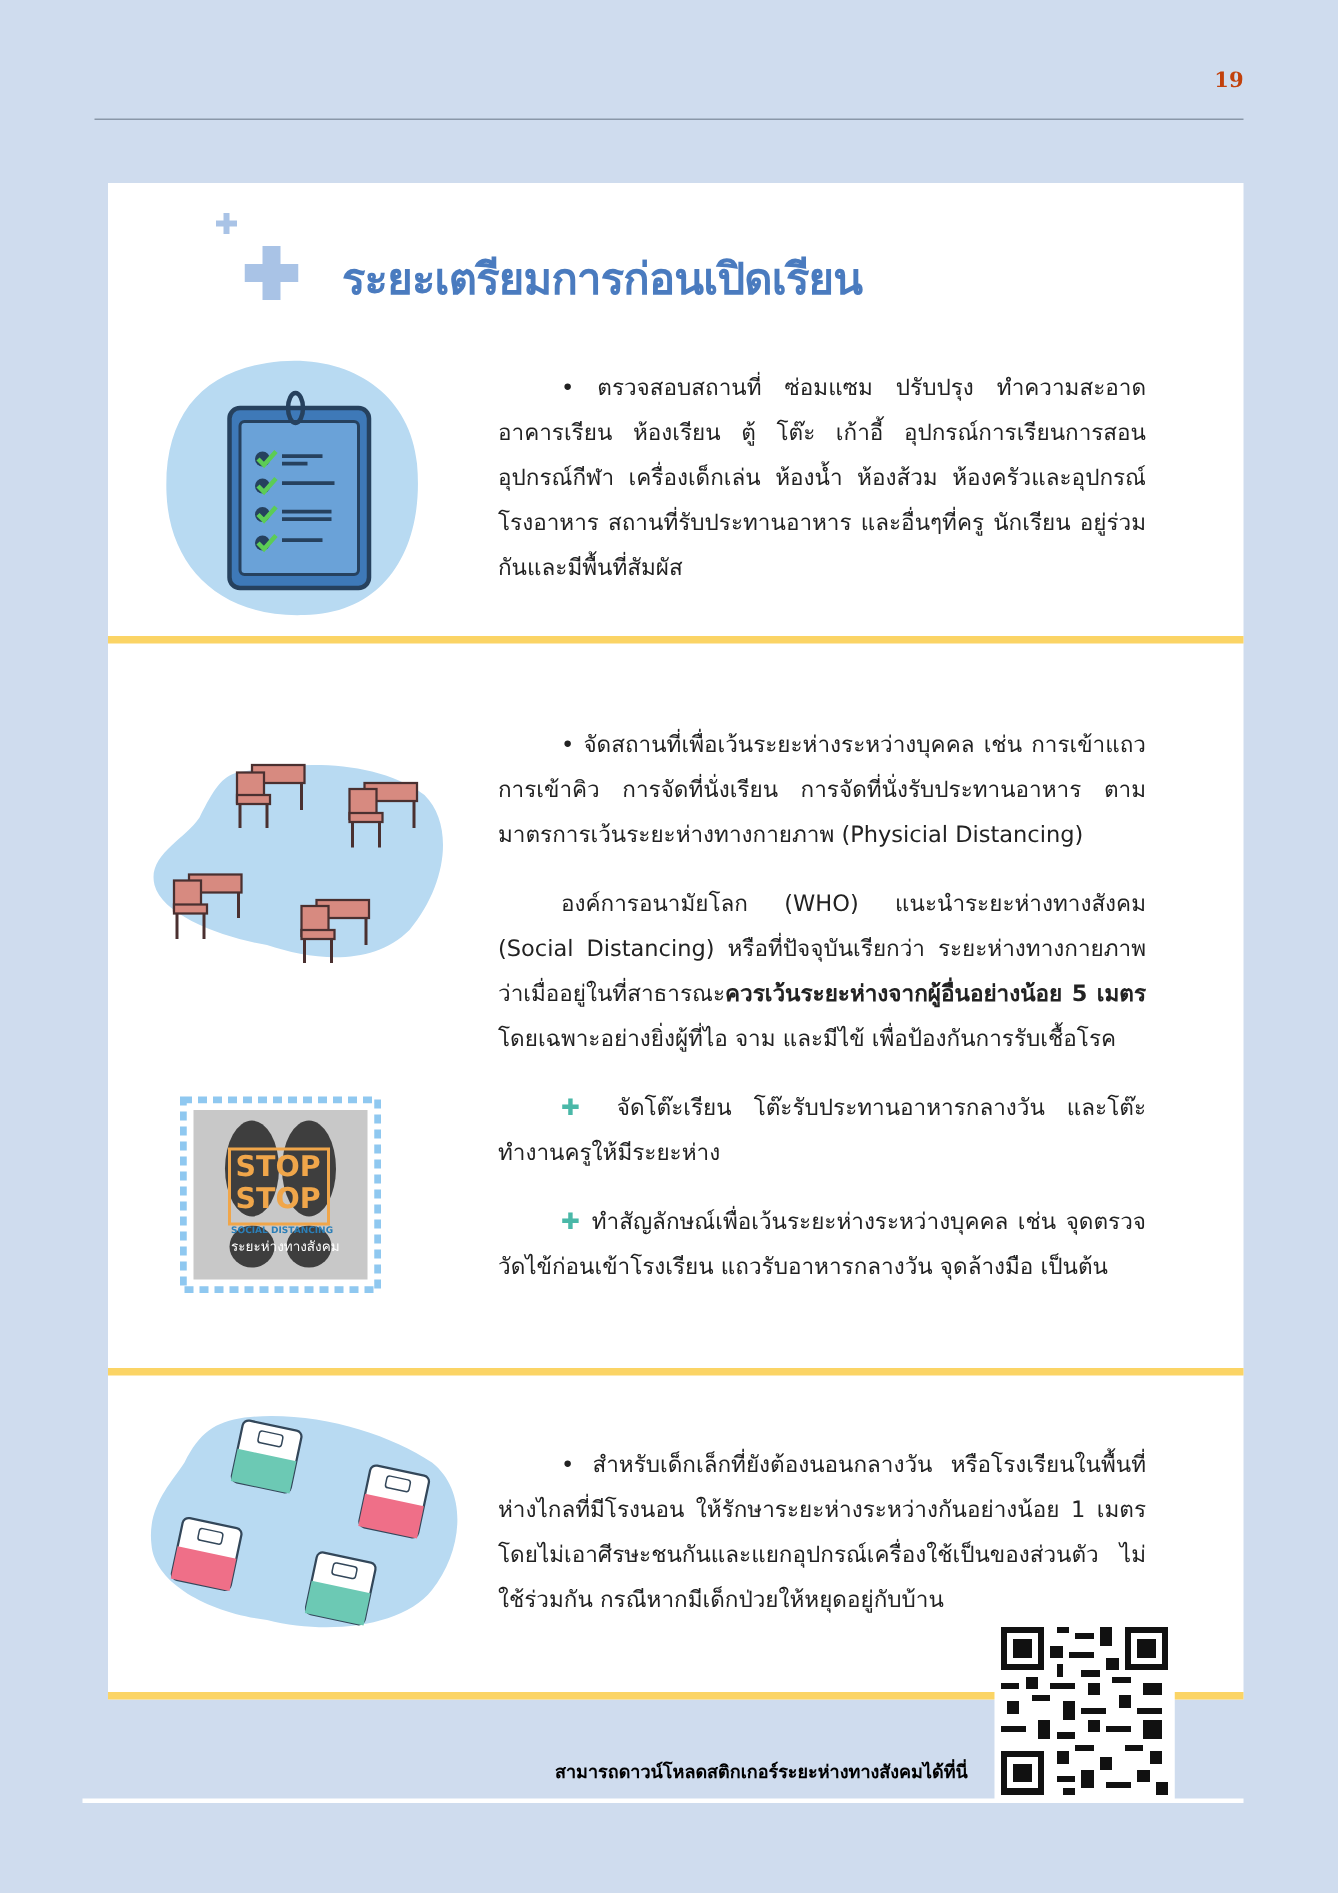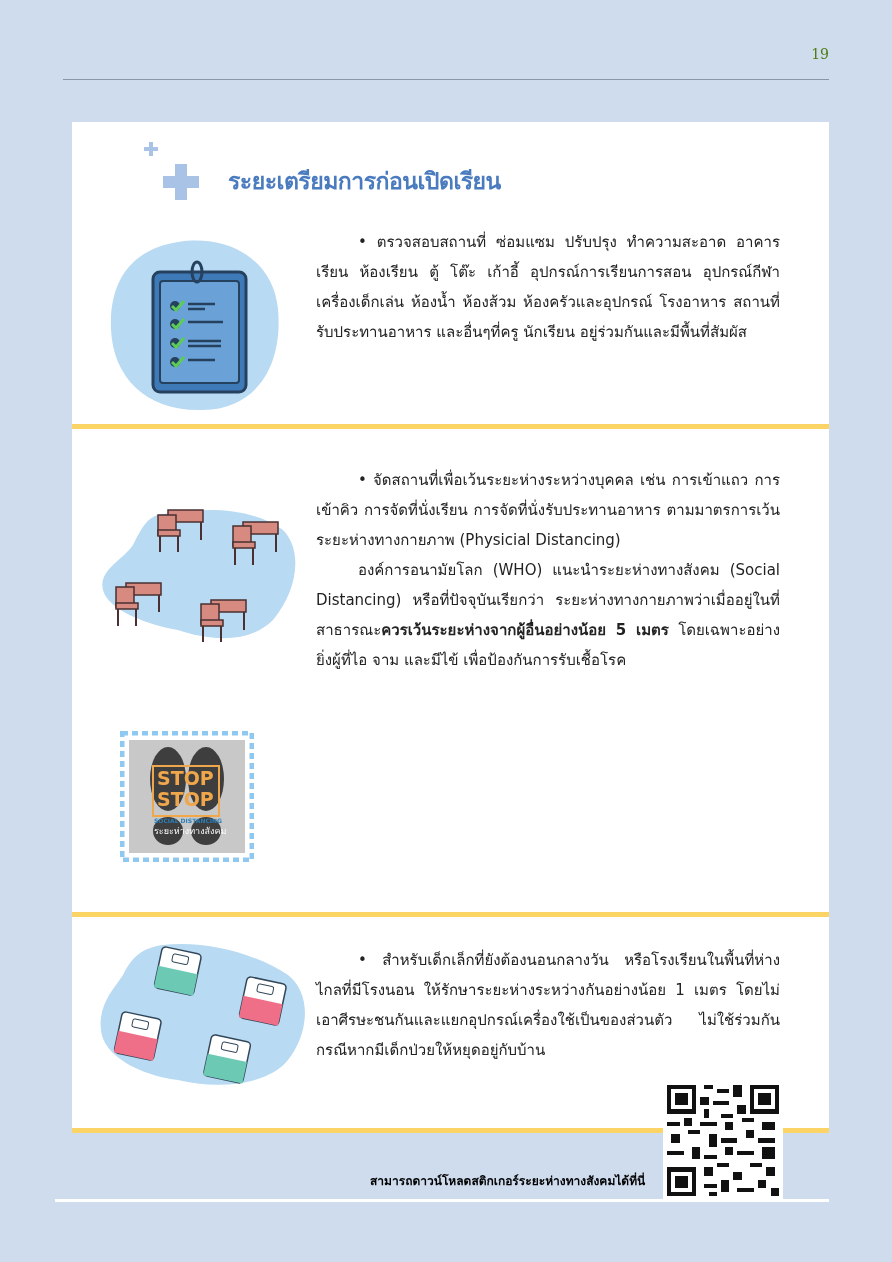--- a/index.html
+++ b/index.html
@@ -1,28 +1,28 @@
 <!DOCTYPE html>
 <html><head>
 <meta charset="utf-8">
 <style>
   html, body { margin:0; padding:0; }
   body {
     width:892px; height:1262px; background:#cfdcee; position:relative; overflow:hidden;
     font-family:"DejaVu Sans", sans-serif; color:#222;
   }
-  .page-num { position:absolute; right:63px; top:46px; font-family:"DejaVu Serif", serif; font-size:14px; color:#4d7c0f; }
+  .page-num { position:absolute; right:63px; top:46px; font-family:"DejaVu Serif", serif; font-size:14px; color:#c2410c;font-weight:bold; }
   .top-rule { position:absolute; left:63px; width:766px; top:79px; height:1px; background:#8a97a8; }
   .card { position:absolute; left:72px; width:757px; top:122px; height:1011px; background:#fff; }
   .yellow { position:absolute; left:72px; width:757px; height:5px; background:#fbd465; }
   .plus-small { position:absolute; left:144px; top:142px; width:14px; height:14px; }
   .plus-big { position:absolute; left:163px; top:164px; width:36px; height:36px; }
-  .title { position:absolute; left:228px; top:163px; font-family:"DejaVu Sans", sans-serif; font-weight:bold; font-size:23px; color:#4a7bbf; letter-spacing:-0.5px; white-space:nowrap; }
+  .title { position:absolute; left:228px; top:163px; font-family:"DejaVu Sans", sans-serif; font-weight:bold; font-size:29px; color:#4a7bbf; letter-spacing:-0.5px; white-space:nowrap; }
   .text-block { position:absolute; left:316px; width:464px; font-size:15px; line-height:30px; color:#222; text-align:justify; }
-  .text-block p { margin:0; }
+  .text-block p { margin:16px; }
   .indent { text-indent:42px; }
   .sub-head { color:#4a86c9; font-weight:bold; padding-left:42px; }
   .bold { font-weight:bold; }
   .plus-bullet { color:#4ab8a8; font-weight:bold; }
   .illu { position:absolute; }
   .footer-note { position:absolute; left:370px; top:1171px; font-size:12px; color:#000000; font-weight:bold; white-space:nowrap;text-align:center; }
   .qr { position:absolute; left:663px; top:1080px; width:120px; height:121px; background:#fff; }
   .bottom-line { position:absolute; left:55px; width:774px; top:1199px; height:3px; background:#fff; }
 </style>
 </head>
@@ -102,20 +102,22 @@
       <line x1="61" y1="105" x2="61" y2="122"></line>
     <line x1="105" y1="136" x2="105" y2="152"></line>
       <line x1="123" y1="136" x2="123" y2="152"></line>
       <line x1="146" y1="122" x2="146" y2="140"></line>
   </g>
 </svg>
 
 <div class="text-block" style="top:465px;">
   <p class="indent">• จัดสถานที่เพื่อเว้นระยะห่างระหว่างบุคคล เช่น การเข้าแถว การเข้าคิว การจัดที่นั่งเรียน การจัดที่นั่งรับประทานอาหาร ตามมาตรการเว้นระยะห่างทางกายภาพ (Physicial Distancing)</p>
   <p class="indent"><span>องค์การอนามัยโลก (WHO) แนะนำระยะห่างทางสังคม (Social Distancing) หรือที่ปัจจุบันเรียกว่า ระยะห่างทางกายภาพว่าเมื่ออยู่ในที่สาธารณะ</span><span class="bold">ควรเว้นระยะห่างจากผู้อื่นอย่างน้อย 5 เมตร</span><span> โดยเฉพาะอย่างยิ่งผู้ที่ไอ จาม และมีไข้ เพื่อป้องกันการรับเชื้อโรค</span></p>
+  <p class="indent"><span class="plus-bullet">✚</span> <span>จัดโต๊ะเรียน โต๊ะรับประทานอาหารกลางวัน และโต๊ะทำงานครูให้มีระยะห่าง</span></p>
+  <p class="indent"><span class="plus-bullet">✚</span> <span>ทำสัญลักษณ์เพื่อเว้นระยะห่างระหว่างบุคคล เช่น จุดตรวจวัดไข้ก่อนเข้าโรงเรียน แถวรับอาหารกลางวัน จุดล้างมือ เป็นต้น</span></p>
 </div>
 
 <div class="illu" style="left:120px;top:731px;width:134px;height:131px;">
   <svg width="134" height="131" viewBox="0 0 134 131">
     <rect x="0" y="0" width="134" height="131" fill="#fff"></rect>
     <rect x="2" y="2" width="130" height="127" fill="none" stroke="#8fc8f0" stroke-width="5" stroke-dasharray="6 4"></rect>
     <rect x="9" y="9" width="116" height="113" fill="#c8c8c8"></rect>
     <ellipse cx="48" cy="48" rx="18" ry="32" fill="#3e3e3e"></ellipse>
       <ellipse cx="86" cy="48" rx="18" ry="32" fill="#3e3e3e"></ellipse>
     <ellipse cx="48" cy="100" rx="15" ry="14" fill="#3e3e3e"></ellipse>

